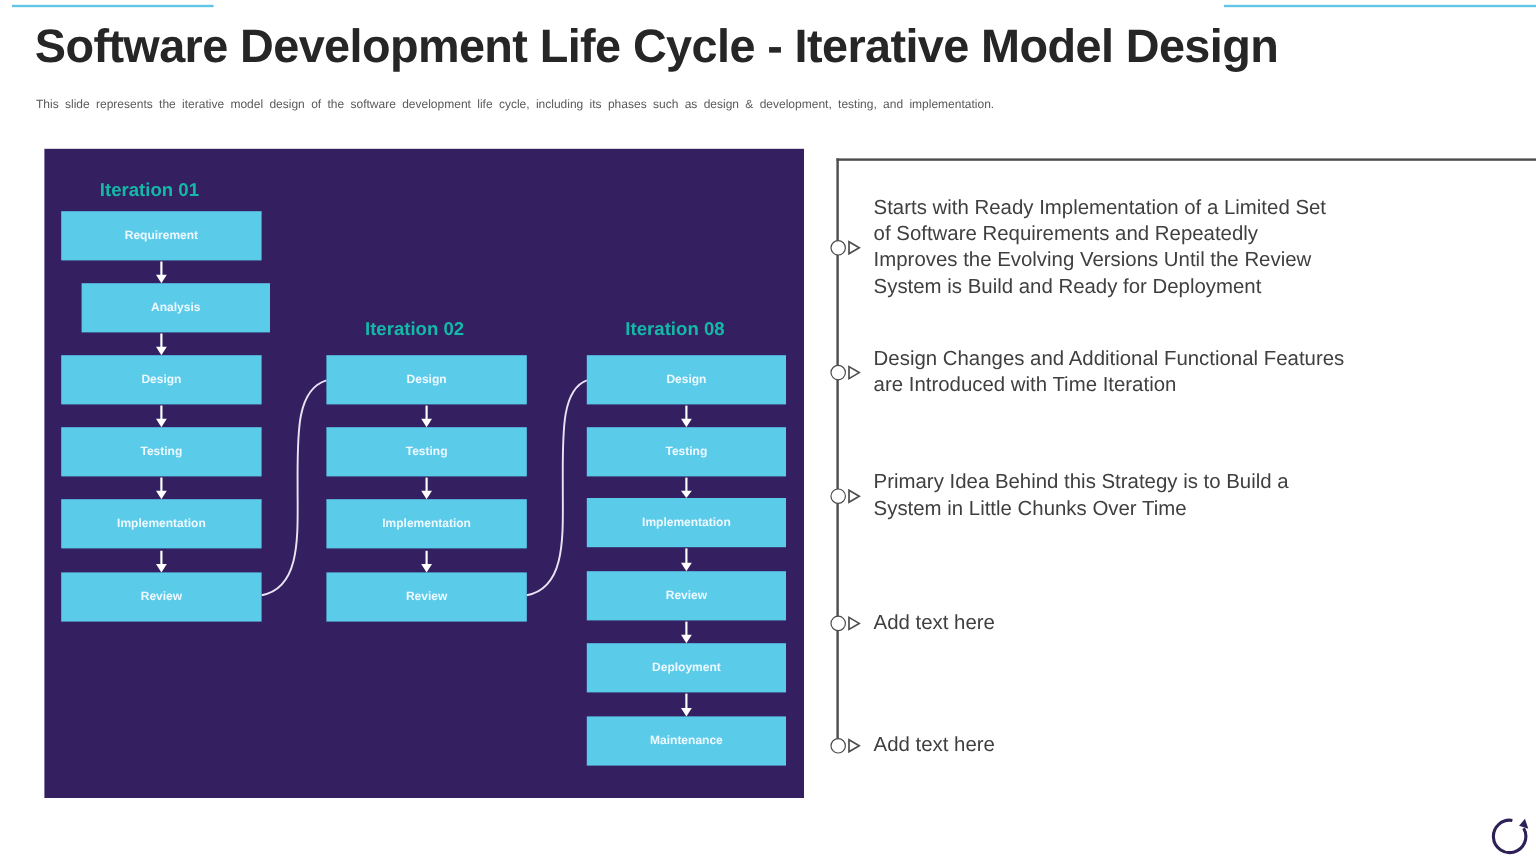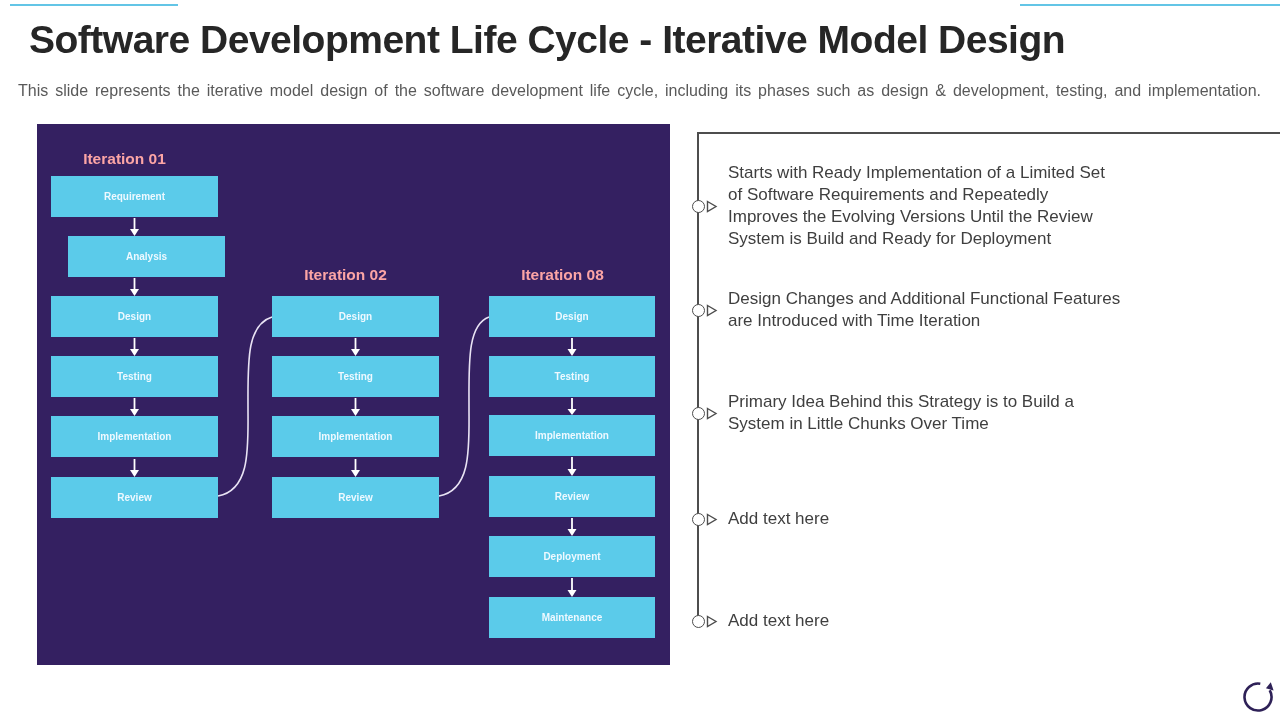--- a/index.html
+++ b/index.html
@@ -4,24 +4,24 @@
 <style>
   * { margin:0; padding:0; box-sizing:border-box; }
   body { background:#ffffff; font-family:"Liberation Sans", sans-serif; }
   .slide { position:relative; width:1280px; height:720px; background:#ffffff; overflow:hidden; }
 
   .accent-line { position:absolute; top:4px; height:2px; background:#63c5e6; }
   .accent-left { left:10px; width:168px; }
   .accent-right { left:1020px; width:260px; }
 
   .title { position:absolute; left:29px; top:18px; width:1210px; font-size:39px; font-weight:bold; color:#262626; letter-spacing:-0.5px; white-space:nowrap; }
-  .subtitle { position:absolute; left:18px; top:82px; width:1010px; font-size:16px; color:#595959; word-spacing:2.5px; white-space:nowrap; }
+  .subtitle { position:absolute; left:30px; top:82px; width:1010px; font-size:10px; color:#595959; word-spacing:2.5px; white-space:nowrap; }
 
   .panel { position:absolute; left:37px; top:124px; width:633px; height:541px; background:#342061; }
-  .iter-title { position:absolute; width:167px; font-size:15.5px; font-weight:bold; color:#fca5a5; text-align:center; transform:translateX(-10px); white-space:nowrap; }
+  .iter-title { position:absolute; width:167px; font-size:15.5px; font-weight:bold; color:#14b8a6; text-align:center; transform:translateX(-10px); white-space:nowrap; }
   .fbox { position:absolute; width:167px; height:41px; background:#5bcbea; color:#eef9ff; font-weight:bold; font-size:10px; display:flex; align-items:center; justify-content:center; }
   .overlay { position:absolute; left:0; top:0; width:633px; height:541px; pointer-events:none; }
 
   .h-line { position:absolute; left:697px; top:132px; width:583px; height:2px; background:#4d4d4d; }
   .v-line { position:absolute; left:697px; top:132px; width:2px; height:484px; background:#4d4d4d; }
 
   .mcircle { position:absolute; left:691.5px; width:13px; height:13px; border:1.5px solid #4d4d4d; border-radius:50%; background:#ffffff; }
   .mtri { position:absolute; left:706px; }
   .btext { position:absolute; left:728px; font-size:17px; line-height:22px; color:#3f3f3f; }
 

